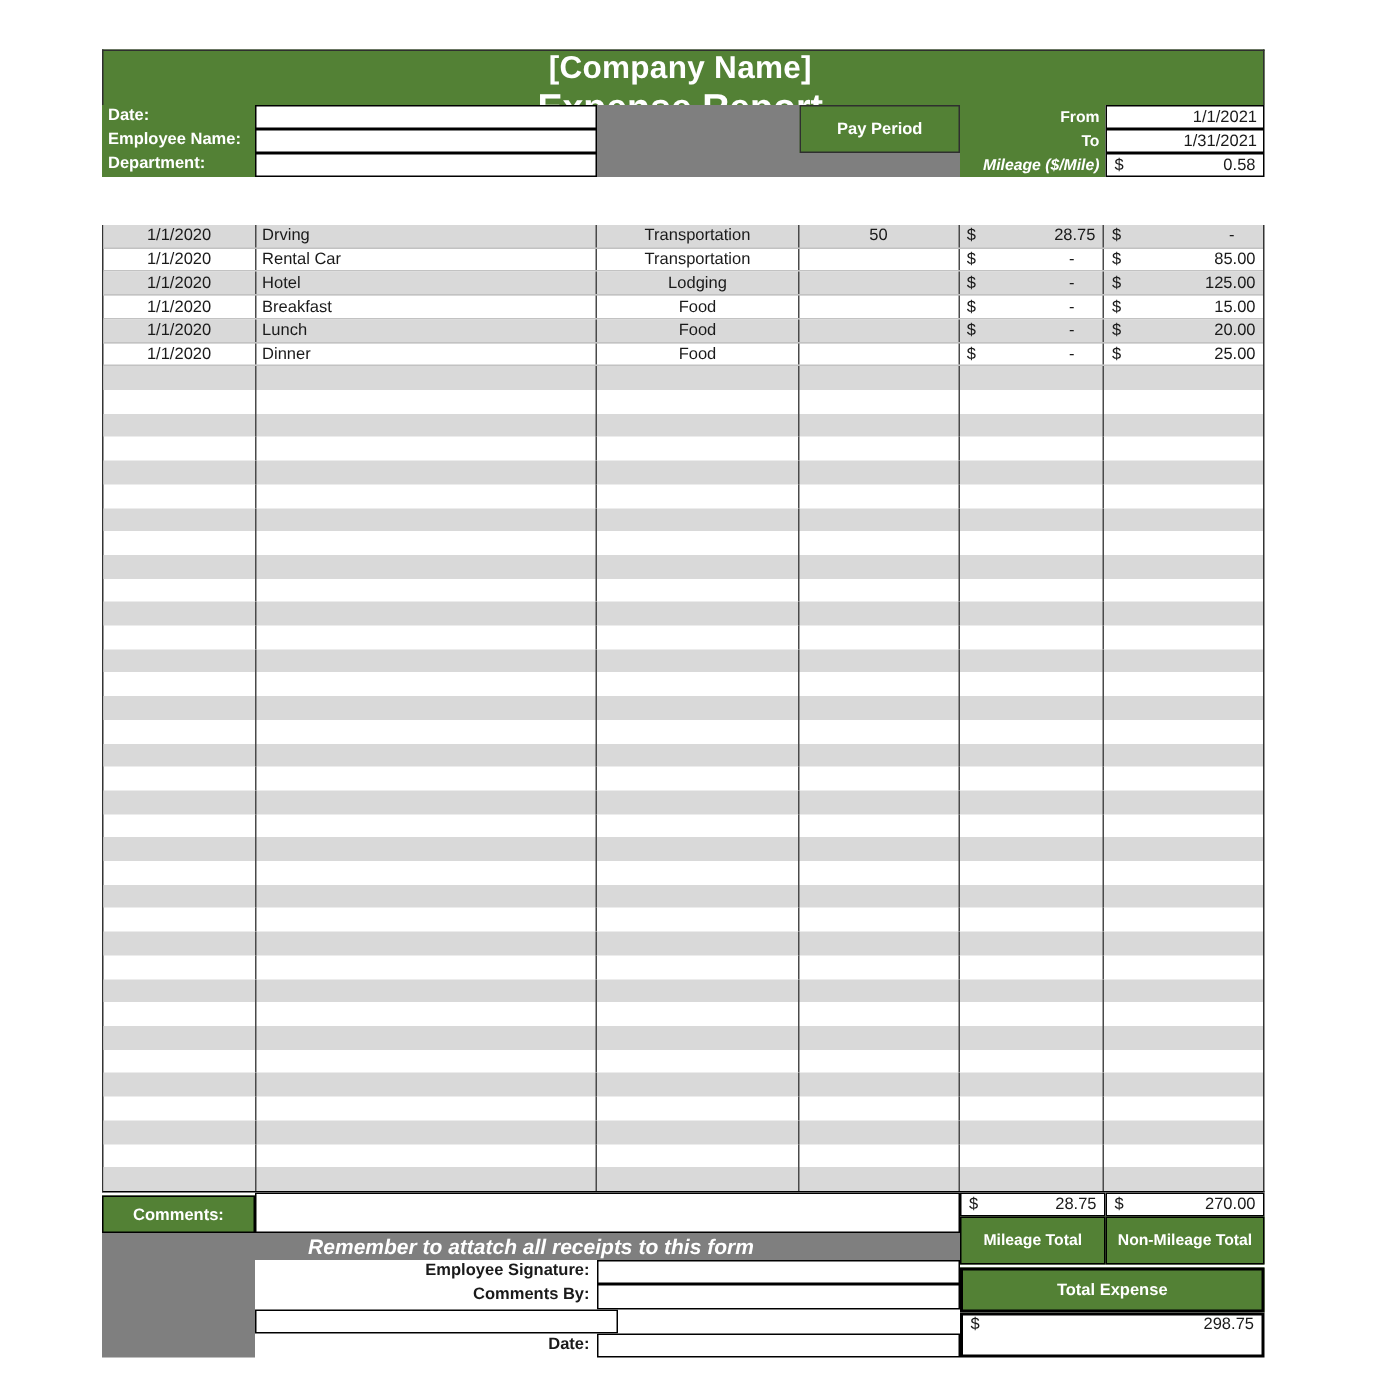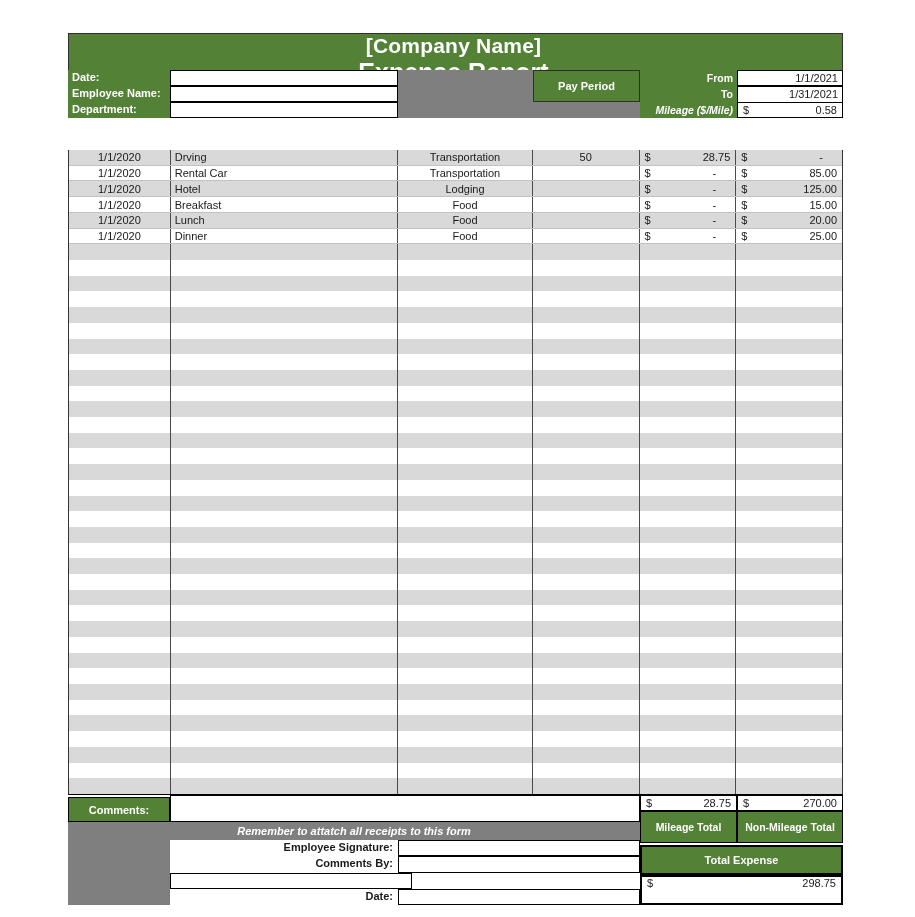--- a/index.html
+++ b/index.html
@@ -26,21 +26,21 @@
   .body-row:nth-child(odd) { background:#d9d9d9; }
   .body-row.filled { border-bottom:1px solid #c2c2c2; }
   .bc { height:100%; font-size:11px; line-height:14px; border-right:1px solid #4a4a4a; display:flex; align-items:center; overflow:hidden; }
   .bc:last-child { border-right:none; }
   .w1{width:102px}.w2{width:228px}.w3{width:135px}.w4{width:107px}.w5{width:97px}.w6{width:106px}
   .ctr { justify-content:center; text-align:center; }
   .lft { padding-left:4px; }
   .money { display:flex; justify-content:space-between; width:100%; padding:0 5px; font-size:11px; }
   .money .dash { margin-right:14px; }
   
-  .reminder { font-size:11px; font-weight:bold; font-style:italic; color:#fff; display:flex; align-items:center; justify-content:center; }
+  .reminder { font-size:14px; font-weight:bold; font-style:italic; color:#fff; display:flex; align-items:center; justify-content:center; }
   .sigrows { display:flex; flex-direction:column; }
   .sigrow { display:flex; height:calc(65px / 4); }
   .siglabel { width:228px; font-size:11px; font-weight:bold; text-align:right; padding-right:5px; line-height:15px; }
   .siginput { width:242px; background:#fff; border:1px solid #000; }
   .totlabel { display:flex; align-items:center; justify-content:center; font-weight:bold; font-size:10.5px; white-space:nowrap; border:1px solid #000; }
   .bigbox { border:2px solid #000; }
   .flexctr { display:flex; align-items:center; justify-content:center; }
 </style>
 </head>
 <body>
@@ -60,21 +60,21 @@
   <div class="abs inputcell" style="left:102px;top:69px;width:228px;height:16px;"></div>
 
   <div class="abs gray" style="left:330px;top:37px;width:135px;height:32px;"></div>
   <div class="abs gray" style="left:330px;top:69px;width:242px;height:16px;"></div>
 
   <div class="abs green flexctr" style="left:465px;top:37px;width:107px;height:32px;font-weight:bold;font-size:11px;border:1px solid #2f2f2f;">Pay Period</div>
   <div class="abs green lblR" style="left:572px;top:37px;width:97px;height:16px;line-height:16px;">From</div>
 
   <div class="abs valcell" style="left:669px;top:37px;width:106px;height:16px;">1/1/2021</div>
   <div class="abs green lblR" style="left:572px;top:53px;width:97px;height:16px;line-height:16px;">To</div>
-  <div class="abs valcell" style="left:669px;top:53px;width:106px;height:30px;">1/31/2021</div>
+  <div class="abs valcell" style="left:669px;top:53px;width:106px;height:16px;">1/31/2021</div>
   <div class="abs green lblR" style="left:572px;top:69px;width:97px;height:16px;line-height:16px;font-style:italic;">Mileage ($/Mile)</div>
   <div class="abs inputcell" style="left:669px;top:69px;width:106px;height:16px;">
     <div class="money" style="line-height:14px;">
         <span>$</span>
         <span>0.58</span>
       </div>
   </div>
 
 
   <div class="abs tbody" id="body">

